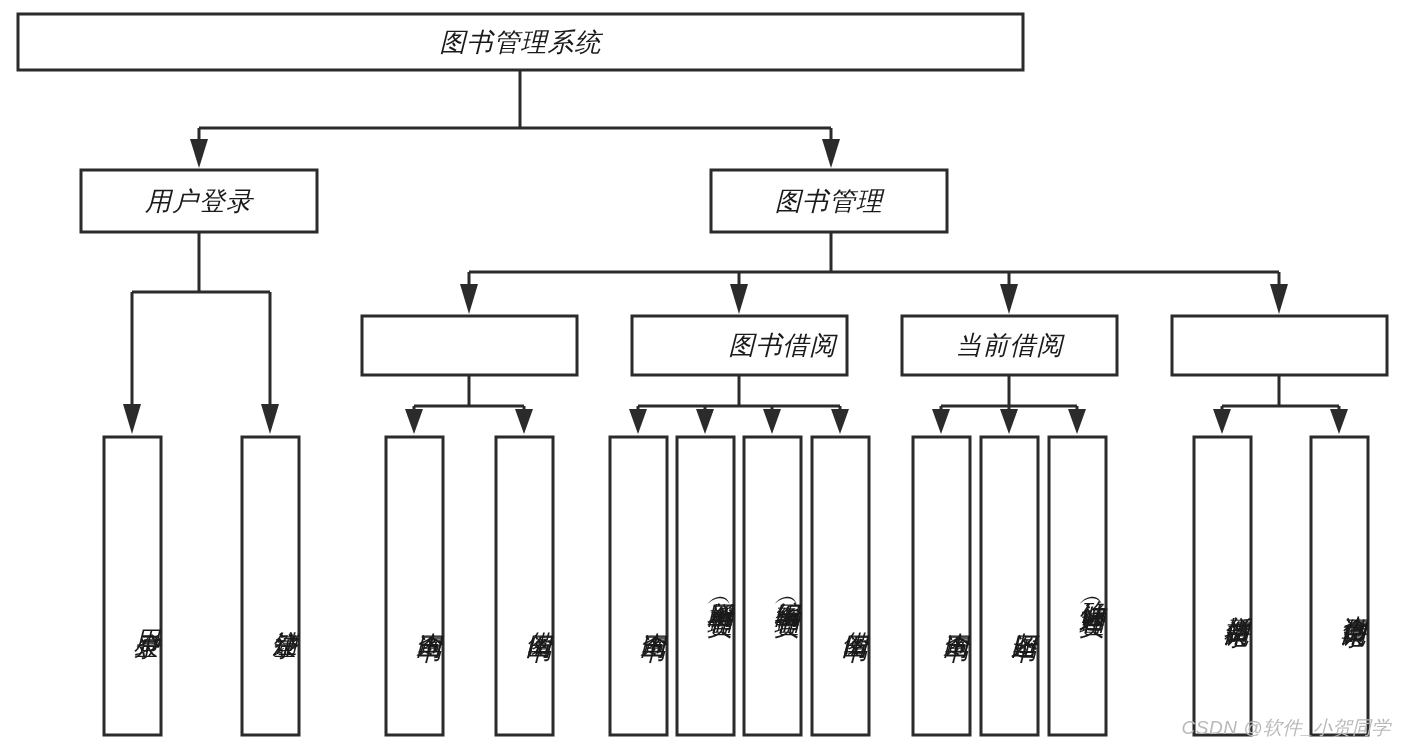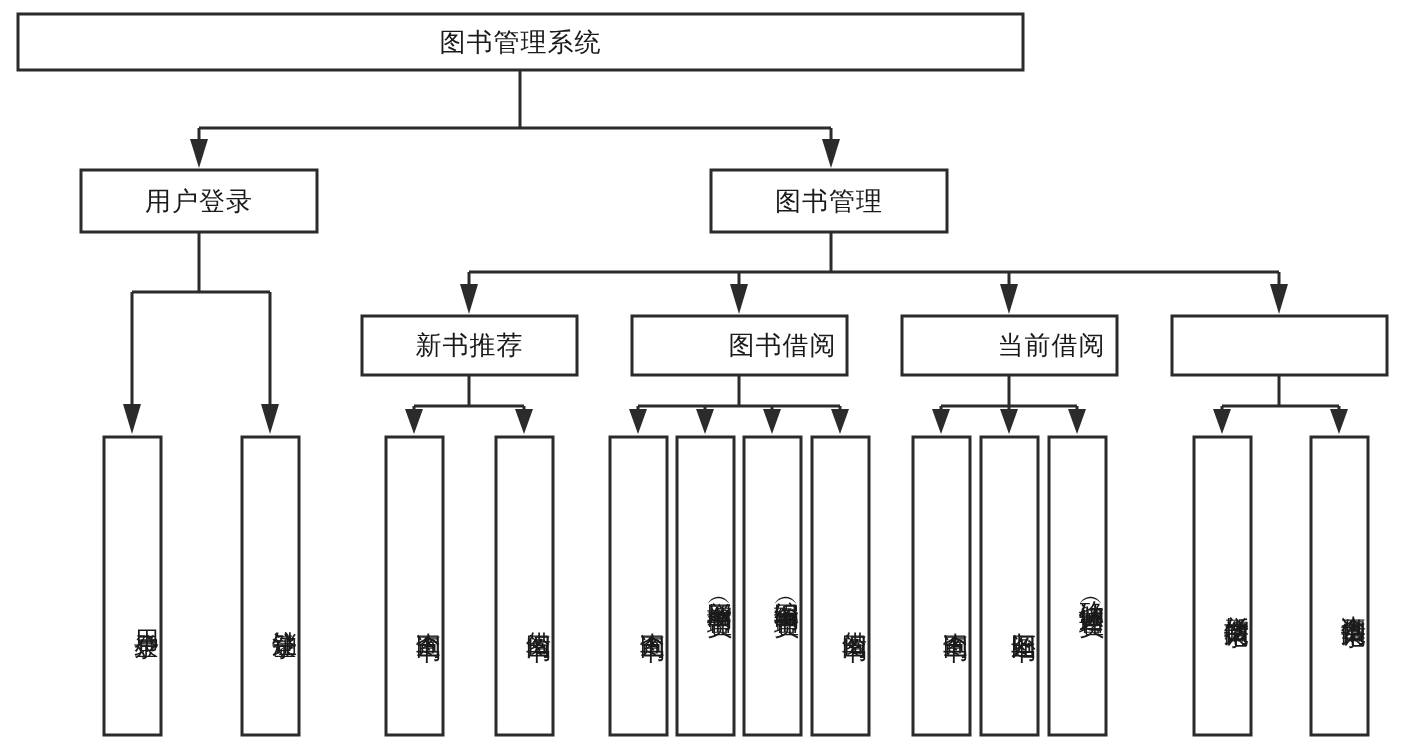--- a/index.html
+++ b/index.html
@@ -1,21 +1,21 @@
 <!DOCTYPE html>
 <html><head>
 <meta charset="utf-8">
 <style>
   html,body{margin:0;padding:0;background:#ffffff;}
   body{
     width:1405px;height:747px;overflow:hidden;
     font-family:"Liberation Sans","DejaVu Sans",sans-serif;
     background:#ffffff;
   }
-  #diagram-root{position:relative;width:1405px;height:747px;background:#ffffff;}
+  #diagram-root{position:relative;width:1405px;height:747px;background:#ffffff;font-style:italic;}
   svg#chart{position:absolute;left:0;top:0;width:1405px;height:747px;display:block;}
   .box-rect{fill:#ffffff;stroke:#2b2b2b;stroke-width:3;}
   .connector{stroke:#2b2b2b;stroke-width:3;fill:none;stroke-linecap:butt;}
   .arrow-head{fill:#2b2b2b;stroke:none;}
   .vlabel-wrap{
     position:absolute;
     display:flex;
     align-items:flex-start;
     justify-content:center;
     writing-mode:vertical-rl;
@@ -157,35 +157,35 @@
 
     <rect class="box-rect" x="1194" y="437" width="57" height="298"></rect>
     <rect class="box-rect" x="1311" y="437" width="57" height="298"></rect>
   </svg>
 
   <div class="hlabel-wrap" style="left:18px;top:14px;width:1005px;height:56px;">图书管理系统</div>
 
   <div class="hlabel-wrap" style="left:81px;top:170px;width:236px;height:62px;">用户登录</div>
   <div class="hlabel-wrap" style="left:711px;top:170px;width:236px;height:62px;">图书管理</div>
 
-  <div class="hlabel-wrap" style="left:362px;top:316px;width:215px;height:59px;">新书推荐</div>
   <div class="hlabel-wrap" style="left:632px;top:316px;width:215px;height:59px;margin-left:43px;">图书借阅</div>
-  <div class="hlabel-wrap" style="left:902px;top:316px;width:215px;height:59px;padding-left:42px;">当前借阅</div>
+  <div class="hlabel-wrap" style="left:902px;top:316px;width:215px;height:59px;">当前借阅</div>
 
   <div class="vlabel-wrap" style="left:104px;top:492px;width:57px;height:243px;">用户登录</div>
   <div class="vlabel-wrap" style="left:242px;top:492px;width:57px;height:243px;">注销登录</div>
 
   <div class="vlabel-wrap" style="left:386px;top:497px;width:57px;height:238px;">查询图书</div>
   <div class="vlabel-wrap" style="left:496px;top:497px;width:57px;height:238px;">借阅图书</div>
 
   <div class="vlabel-wrap" style="left:610px;top:497px;width:57px;height:238px;">查询图书</div>
   <div class="vlabel-wrap" style="left:677px;top:444px;width:57px;height:291px;">新增图书（管理员）</div>
   <div class="vlabel-wrap" style="left:744px;top:444px;width:57px;height:291px;">编辑图书（管理员）</div>
   <div class="vlabel-wrap" style="left:812px;top:497px;width:57px;height:238px;">借阅图书</div>
 
   <div class="vlabel-wrap" style="left:913px;top:497px;width:57px;height:238px;">查询图书</div>
   <div class="vlabel-wrap" style="left:981px;top:497px;width:57px;height:238px;">归还图书</div>
   <div class="vlabel-wrap" style="left:1049px;top:444px;width:57px;height:291px;">确认归还（管理员）</div>
 
   <div class="vlabel-wrap" style="left:1194px;top:466px;width:57px;height:269px;">新增借阅记录</div>
   <div class="vlabel-wrap" style="left:1311px;top:466px;width:57px;height:269px;">查询借阅记录</div>
 
+  <div id="watermark">CSDN @软件_小贺同学</div>
 </div>
 
 </body></html>

